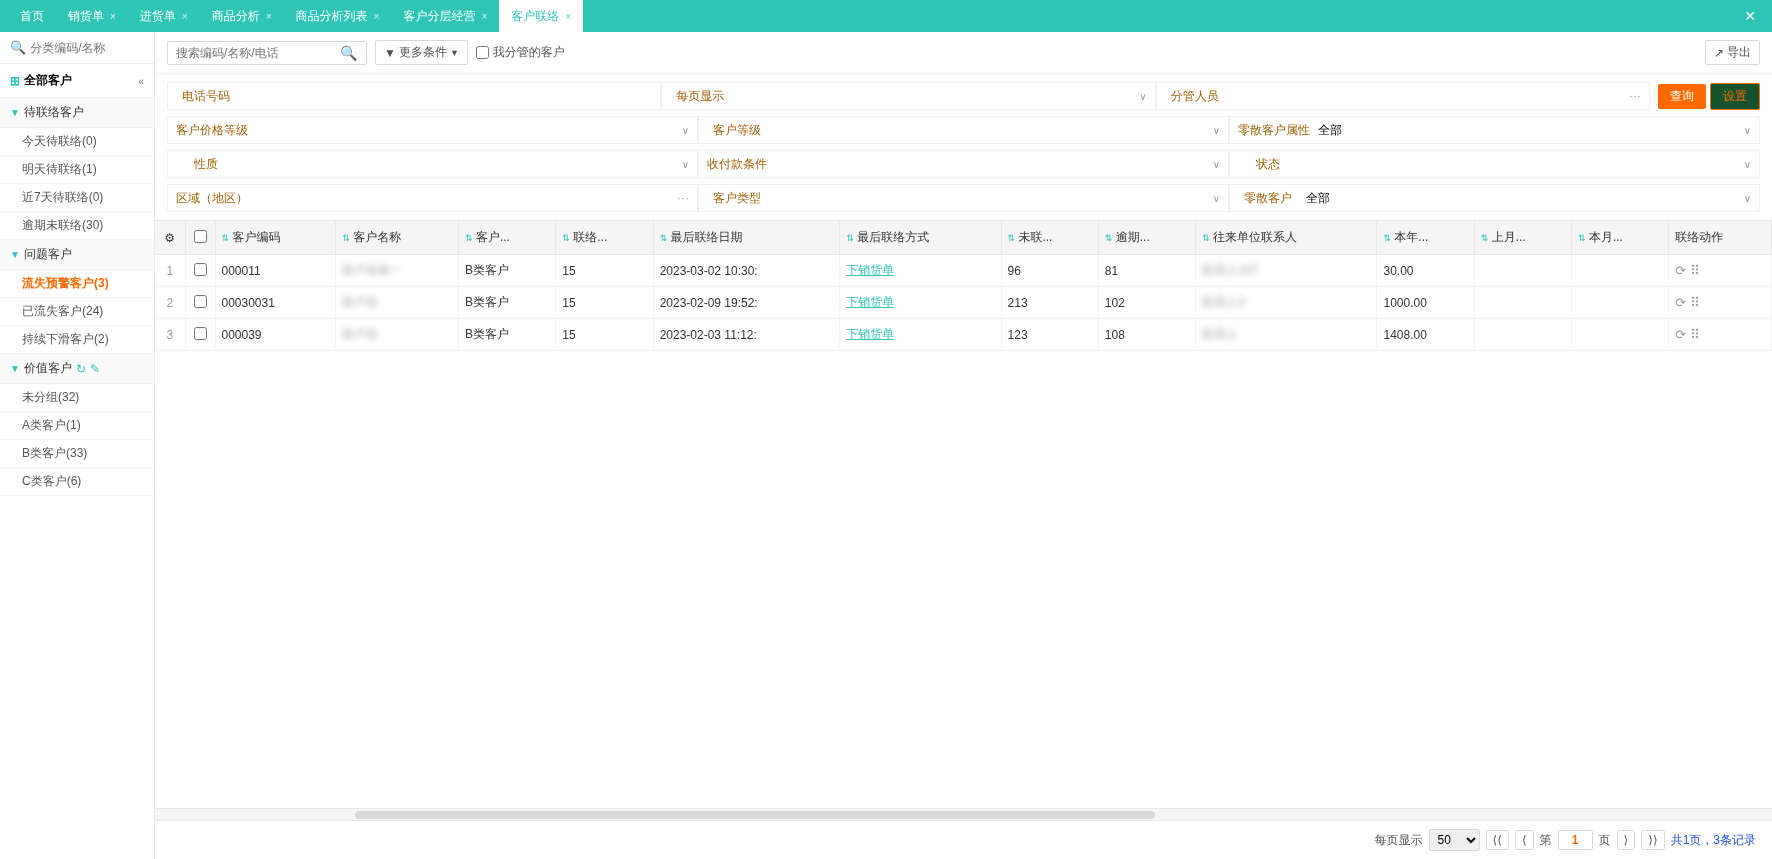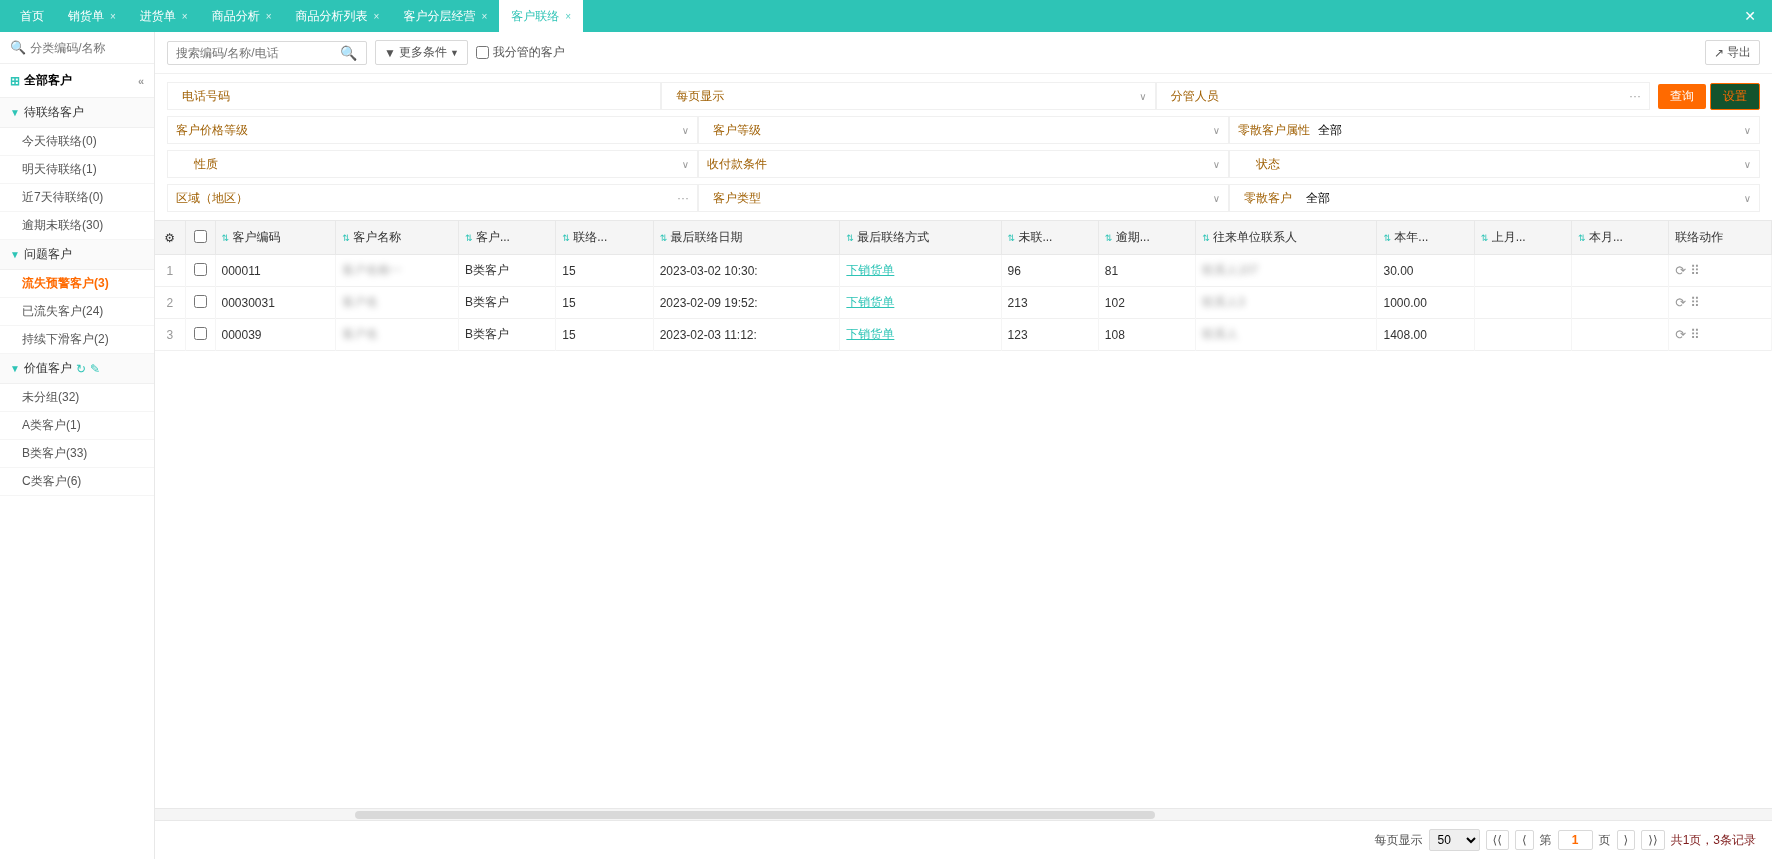--- a/index.html
+++ b/index.html
@@ -347,21 +347,21 @@
     .page-input {
       border: 1px solid #d9d9d9;
       width: 35px;
       text-align: center;
       padding: 2px 4px;
       font-size: 12px;
       border-radius: 2px;
       color: #ff6a00;
       font-weight: bold;
     }
-    .page-total { color: #7f1d1d; }
+    .page-total { color: #1d4ed8; }
 
     
     .scroll-area {
       height: 12px;
       border-top: 1px solid #e8e8e8;
       background: #f5f5f5;
       display: flex;
       align-items: center;
       padding: 2px 0;
     }

